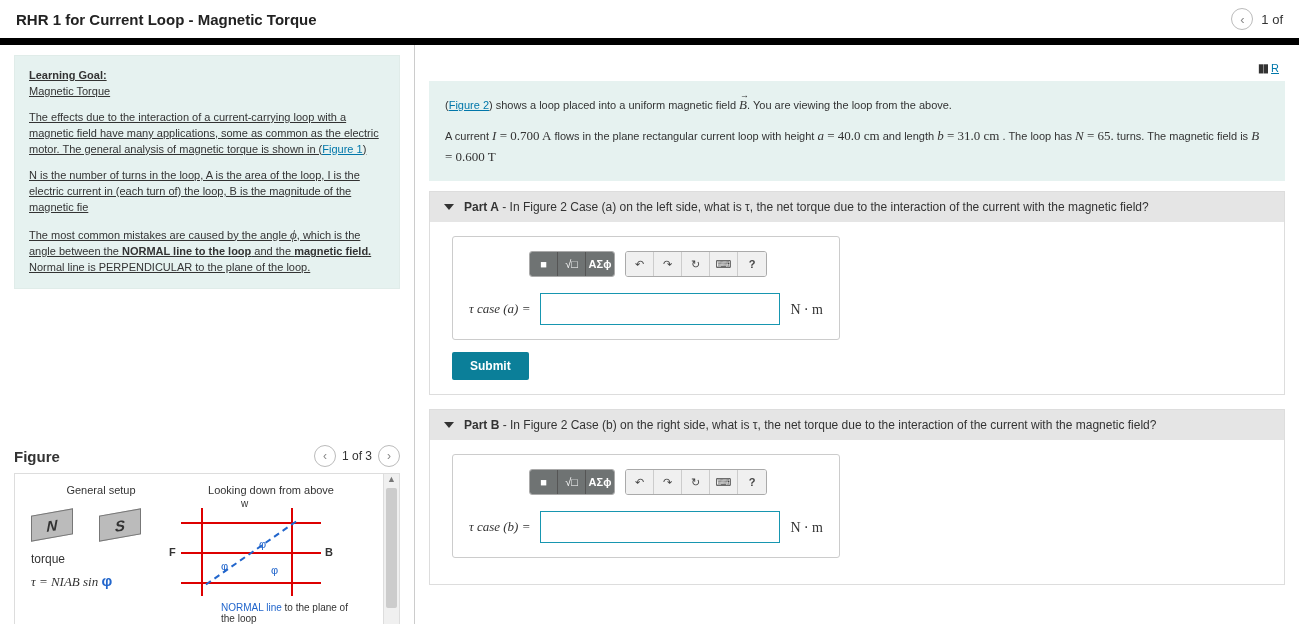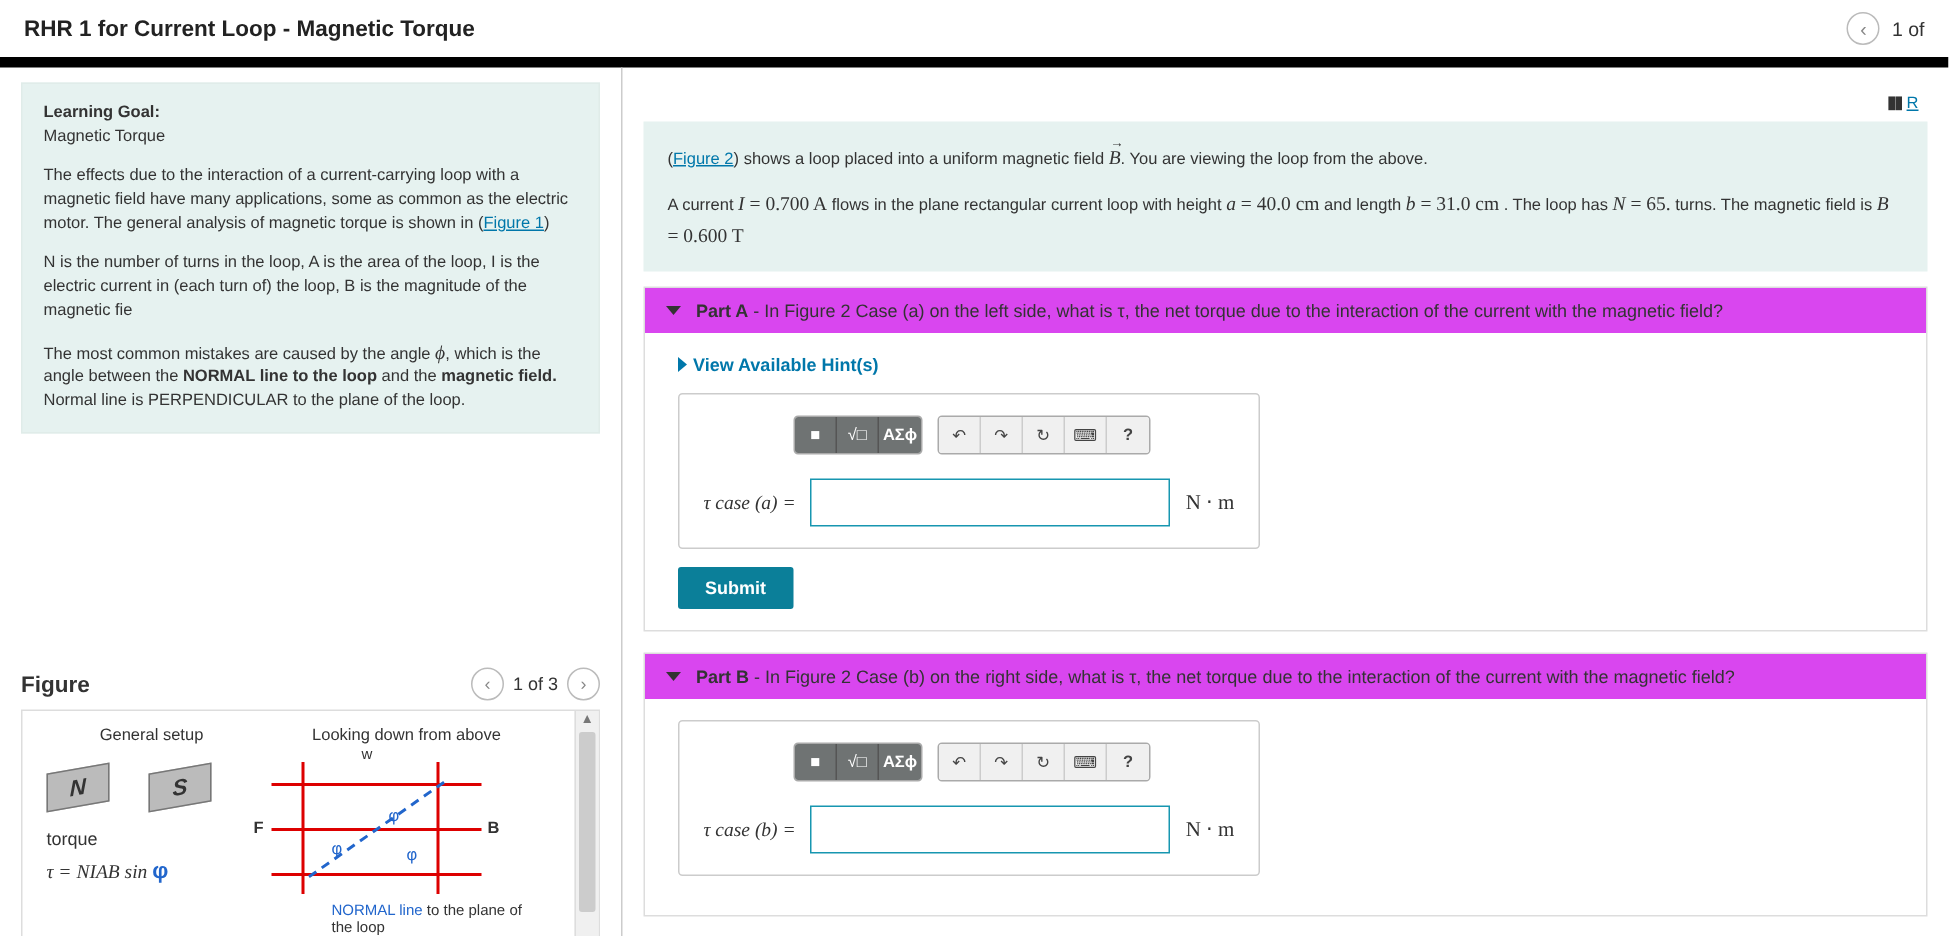--- a/index.html
+++ b/index.html
@@ -53,21 +53,21 @@
     position: relative;
   }
   .info-box {
     background: #e6f2f0;
     border: 1px solid #e0ece9;
     padding: 12px 14px;
     font-size: 11px;
     line-height: 1.45;
     color: #333;
   }
-  .info-box p { margin: 0 0 10px 0; }
+  .info-box p { margin: 0 0 10px 0; text-decoration: underline; }
   .info-box p:last-child { margin-bottom: 0; }
   .info-box .goal-head { font-weight: bold; }
   .link { color: #0077aa; text-decoration: underline; cursor: pointer; }
   .figure-section { margin-top: 150px; }
   .figure-header {
     display: flex;
     justify-content: space-between;
     align-items: center;
     padding: 6px 0;
   }
@@ -137,21 +137,21 @@
     font-size: 11px;
     line-height: 1.6;
   }
   .math { font-family: 'Times New Roman', serif; font-style: italic; font-size: 13px; }
   .rm { font-style: normal; }
   .part {
     border: 1px solid #ddd;
     margin: 0 14px 14px 14px;
   }
   .part-header {
-    background: #d946ef;
+    background: #e5e5e5;
     padding: 8px 14px;
     font-size: 12px;
     display:flex; align-items:center; gap:10px;
   }
   .part-header .caret {
     display:inline-block; width:0; height:0;
     border-left:5px solid transparent; border-right:5px solid transparent;
     border-top:6px solid #333;
   }
   .part-header b { font-weight:bold; }
@@ -288,77 +288,73 @@
       </div>
       <div style="margin-top:10px;">
         <span>A current  </span><span class="math">I</span><span class="math rm"> = 0.700 </span><span class="math rm">A</span><span>   flows in the plane rectangular current loop with height </span><span class="math">a</span><span class="math rm"> = 40.0 </span><span class="math rm">cm</span><span> and length </span><span class="math">b</span><span class="math rm"> = 31.0 </span><span class="math rm">cm</span><span> .  The loop has </span><span class="math">N</span><span class="math rm"> = 65.</span><span> turns. The magnetic field is </span><span class="math">B</span><span class="math rm"> = 0.600 </span><span class="math rm">T</span>
       </div>
     </div>
 
     <div class="part">
       <div class="part-header">
         <span class="caret"></span>
         <span><b>Part A</b><span> - In Figure 2 Case (a) on the left side, what is τ, the net torque  due to the interaction of the current with the magnetic field?</span></span>
-      </div>
-      <div class="part-body">
-        <div class="hint-link">
-          <span class="tri"></span>
-          <span>View Available Hint(s)</span>
-        </div>
-        <div class="answer-box">
-          <div class="toolbar">
-            <div class="tb-group">
-              <div class="tb-btn">■</div>
-              <div class="tb-btn">√□</div>
-              <div class="tb-btn">ΑΣϕ</div>
-            </div>
-            <div class="tb-sep"></div>
-            <div class="tb-group">
-              <div class="tb-btn light">↶</div>
-              <div class="tb-btn light">↷</div>
-              <div class="tb-btn light">↻</div>
-              <div class="tb-btn light">⌨</div>
-              <div class="tb-btn light">?</div>
-            </div>
-          </div>
-          <div class="answer-row">
-            <span class="answer-label">τ case (a) =</span>
-            <input class="answer-input" style="">
-            <span class="answer-unit">N ⋅ m</span>
-          </div>
-        </div>
-        <div>
-          <button class="submit-btn">Submit</button>
-        </div>
-      </div>
-    </div>
-
-    <div class="part">
-      <div class="part-header">
-        <span class="caret"></span>
-        <span><b>Part B</b><span> - In Figure 2 Case (b) on the right side, what is τ, the net torque  due to the interaction of the current with the magnetic field?</span></span>
       </div>
       <div class="part-body">
         <div class="answer-box">
           <div class="toolbar">
             <div class="tb-group">
               <div class="tb-btn">■</div>
               <div class="tb-btn">√□</div>
               <div class="tb-btn">ΑΣϕ</div>
             </div>
             <div class="tb-sep"></div>
             <div class="tb-group">
               <div class="tb-btn light">↶</div>
               <div class="tb-btn light">↷</div>
               <div class="tb-btn light">↻</div>
               <div class="tb-btn light">⌨</div>
               <div class="tb-btn light">?</div>
             </div>
           </div>
           <div class="answer-row">
+            <span class="answer-label">τ case (a) =</span>
+            <input class="answer-input" style="">
+            <span class="answer-unit">N ⋅ m</span>
+          </div>
+        </div>
+        <div>
+          <button class="submit-btn">Submit</button>
+        </div>
+      </div>
+    </div>
+
+    <div class="part">
+      <div class="part-header">
+        <span class="caret"></span>
+        <span><b>Part B</b><span> - In Figure 2 Case (b) on the right side, what is τ, the net torque  due to the interaction of the current with the magnetic field?</span></span>
+      </div>
+      <div class="part-body">
+        <div class="answer-box">
+          <div class="toolbar">
+            <div class="tb-group">
+              <div class="tb-btn">■</div>
+              <div class="tb-btn">√□</div>
+              <div class="tb-btn">ΑΣϕ</div>
+            </div>
+            <div class="tb-sep"></div>
+            <div class="tb-group">
+              <div class="tb-btn light">↶</div>
+              <div class="tb-btn light">↷</div>
+              <div class="tb-btn light">↻</div>
+              <div class="tb-btn light">⌨</div>
+              <div class="tb-btn light">?</div>
+            </div>
+          </div>
+          <div class="answer-row">
             <span class="answer-label">τ case (b) =</span>
             <input class="answer-input" style="">
             <span class="answer-unit">N ⋅ m</span>
           </div>
         </div>
         
       </div>
     </div>
 
   </div>

